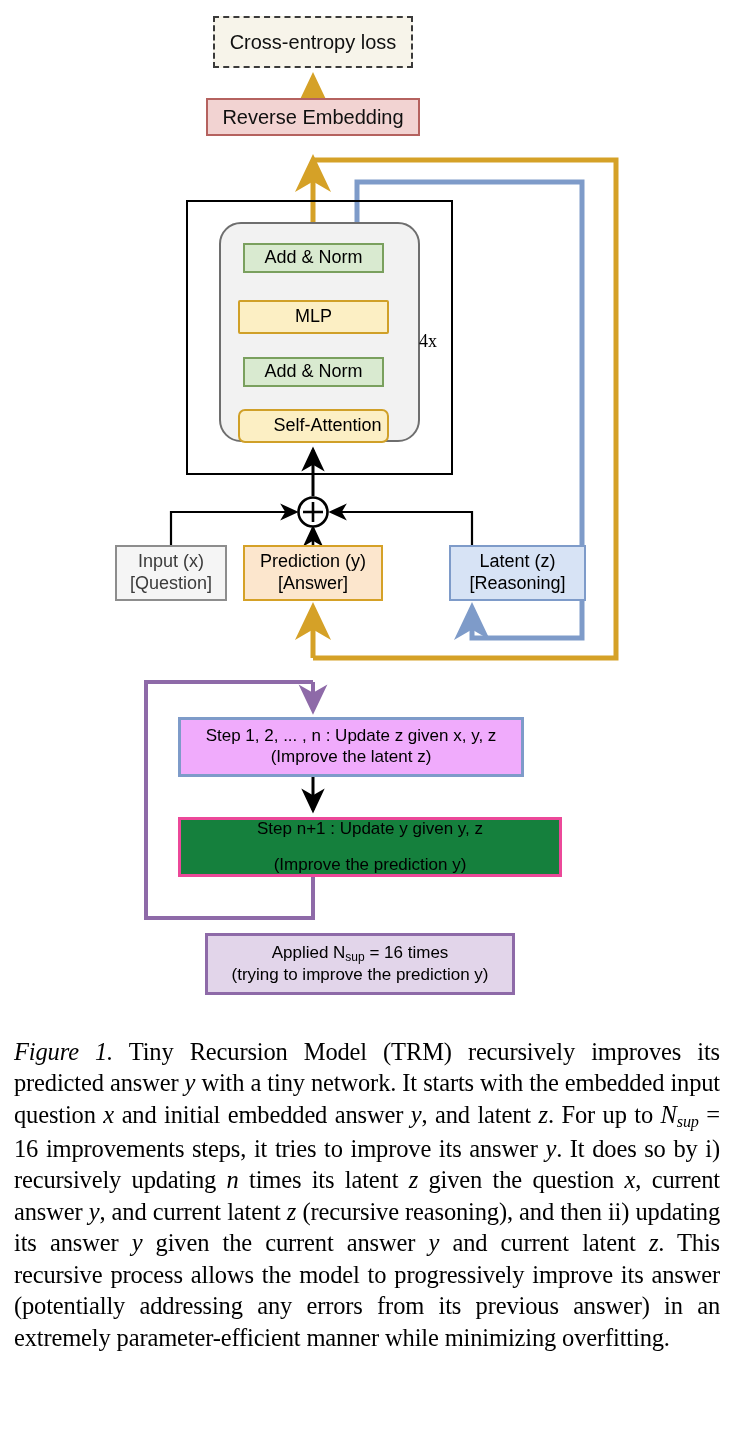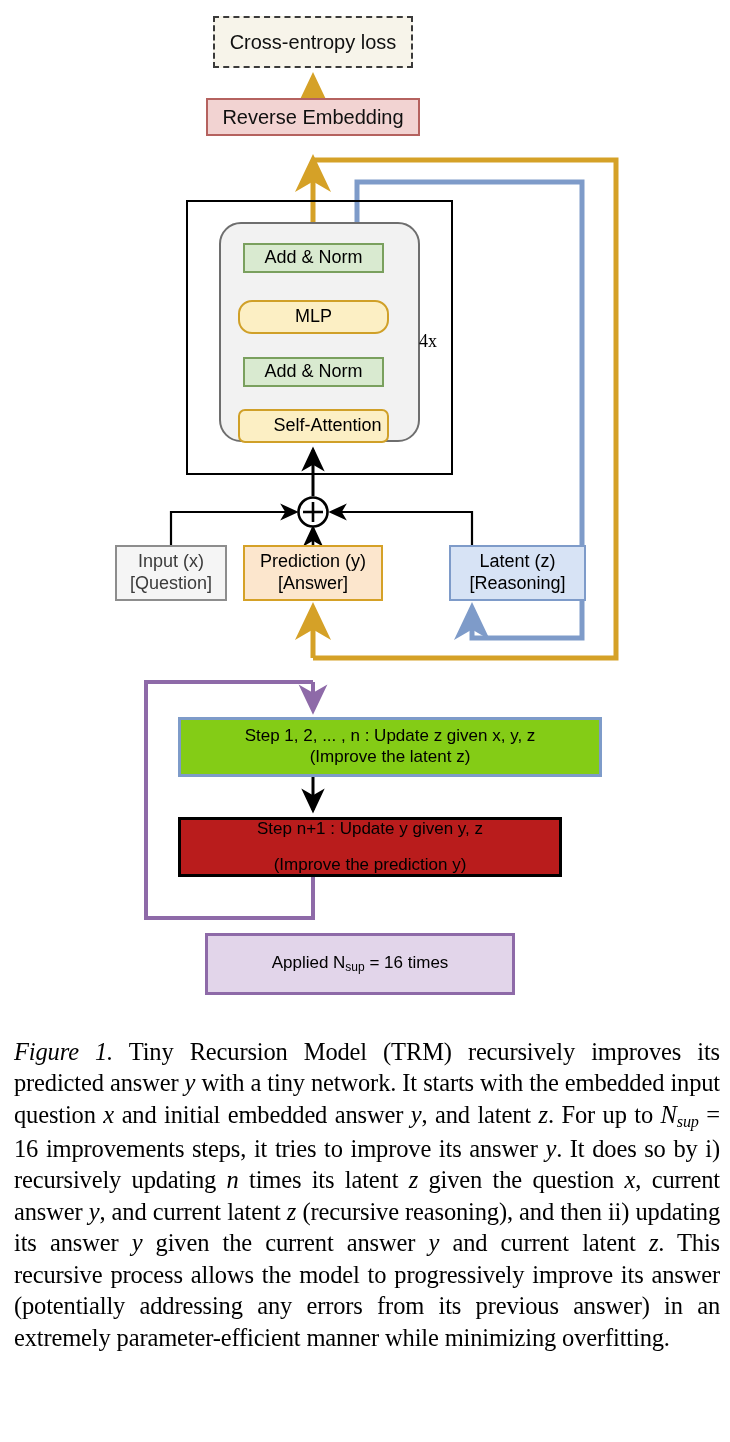--- a/index.html
+++ b/index.html
@@ -50,21 +50,21 @@
     border-radius:22px; z-index:2;
   }
   .anorm1 {
     left:243px; top:243px; width:141px; height:30px;
     background:#d9ead0; border:2px solid #7aa05e;
     font-size:18px;
   }
   .mlp {
     left:238px; top:300px; width:151px; height:34px;
     background:#fcefc4; border:2px solid #d0a028;
-    border-radius:14px; font-size:18px;
+    border-radius:2px; font-size:18px;
   }
   .anorm2 {
     left:243px; top:357px; width:141px; height:30px;
     background:#d9ead0; border:2px solid #7aa05e;
     font-size:18px;
   }
   .selfatt {
     left:238px; top:409px; width:151px; height:34px;
     background:#fcefc4; border:2px solid #d0a028;
     border-radius:7px; font-size:18px;padding-left:28px;
@@ -84,27 +84,27 @@
     background:#fce6cd; border:2px solid #d5a127;
     font-size:18px;
   }
   .latent-box {
     left:404px; top:545px; width:137px; height:56px;
     background:#d7e3f5; border:2px solid #7e9bc9;
     font-size:18px;
     margin-left:45px;
   }
   .step1-box {
-    left:178px; top:717px; width:424px; height:60px;
-    background:#84cc16; border:3px solid #7e9bc9;
+    left:178px; top:717px; width:346px; height:60px;
+    background:#f0abfc; border:3px solid #7e9bc9;
     font-size:17px;
   }
   .step2-box {
     left:178px; top:817px; width:384px; height:60px;
-    background:#b91c1c; border:3px solid #000000;
+    background:#15803d; border:3px solid #ec4899;
     font-size:17px;
     gap:15px;
   }
   .applied-box {
     left:205px; top:933px; width:310px; height:62px;
     background:#e2d5ea; border:3px solid #8e6aa8;
     font-size:17px;
   }
   .applied-box sub { font-size:12px; vertical-align:-0.28em; }
 
@@ -243,18 +243,19 @@
     <span class="ln">Step 1, 2, ... , n : Update z given x, y, z</span>
     <span class="ln">(Improve the latent z)</span>
   </div>
   <div class="box step2-box">
     <span class="ln">Step n+1 : Update y given y, z</span>
     <span class="ln">(Improve the prediction y)</span>
   </div>
 
   <div class="box applied-box">
     <span class="ln"><span>Applied N</span><sub>sup</sub><span> = 16 times</span></span>
+    <span class="ln">(trying to improve the prediction y)</span>
   </div>
 </div>
 
 <div id="caption">
   <span class="figlabel">Figure 1.</span><span> Tiny Recursion Model (TRM) recursively improves its predicted answer </span><i>y</i><span> with a tiny network. It starts with the embedded input question </span><i>x</i><span> and initial embedded answer </span><i>y</i><span>, and latent </span><i>z</i><span>. For up to </span><span class="nsup"><span>N</span><sub>sup</sub></span><span> = 16 improvements steps, it tries to improve its answer </span><i>y</i><span>. It does so by i) recursively updating </span><i>n</i><span> times its latent </span><i>z</i><span> given the question </span><i>x</i><span>, current answer </span><i>y</i><span>, and current latent </span><i>z</i><span> (recursive reasoning), and then ii) updating its answer </span><i>y</i><span> given the current answer </span><i>y</i><span> and current latent </span><i>z</i><span>. This recursive process allows the model to progressively improve its answer (potentially addressing any errors from its previous answer) in an extremely parameter-efficient manner while minimizing overfitting.</span>
 </div>
 
 </body></html>

